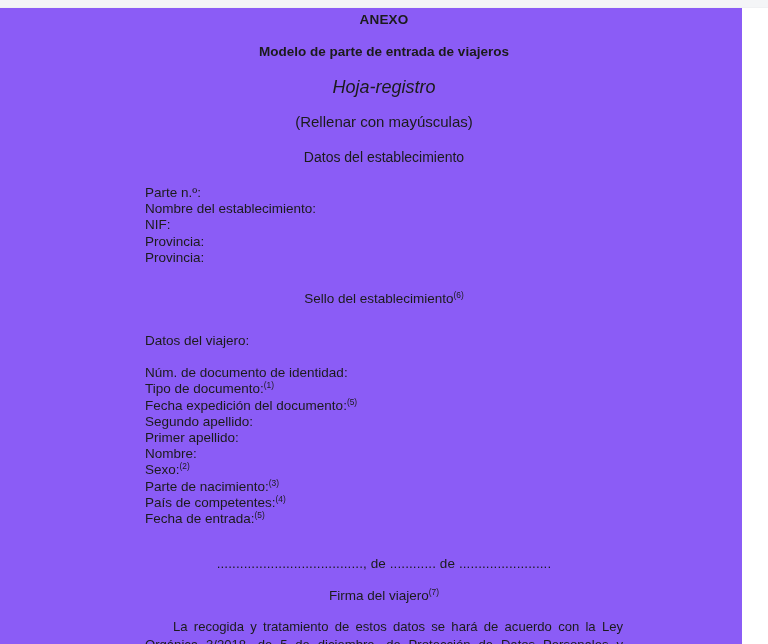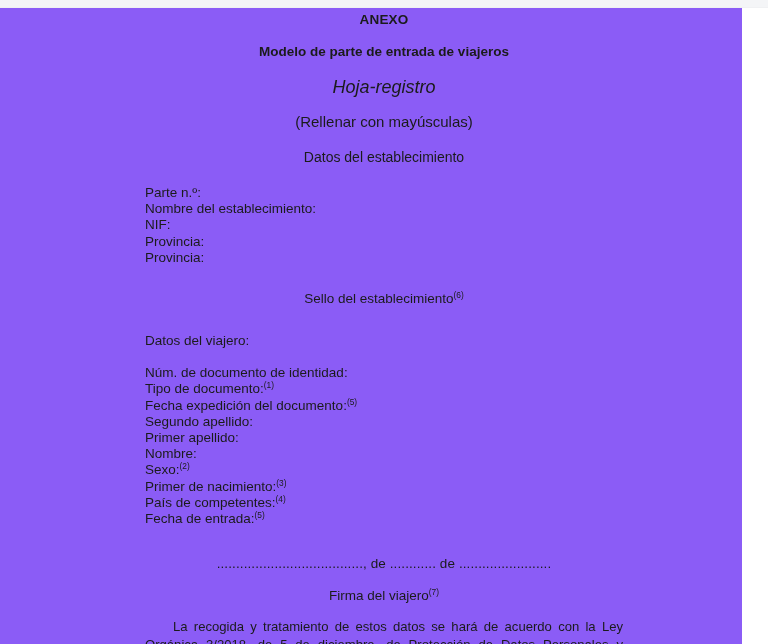--- a/index.html
+++ b/index.html
@@ -165,21 +165,21 @@
     <div class="traveler-heading">Datos del viajero:</div>
 
     <div class="traveler-fields">
       <div class="field-line"><span>Núm. de documento de identidad:</span><sup></sup></div>
       <div class="field-line"><span>Tipo de documento:</span><sup>(1)</sup></div>
       <div class="field-line"><span>Fecha expedición del documento:</span><sup>(5)</sup></div>
       <div class="field-line"><span>Segundo apellido:</span><sup></sup></div>
       <div class="field-line"><span>Primer apellido:</span><sup></sup></div>
       <div class="field-line"><span>Nombre:</span><sup></sup></div>
       <div class="field-line"><span>Sexo:</span><sup>(2)</sup></div>
-      <div class="field-line"><span>Primer de nacimiento:</span><sup>(3)</sup></div>
+      <div class="field-line"><span>Parte de nacimiento:</span><sup>(3)</sup></div>
       <div class="field-line"><span>País de competentes:</span><sup>(4)</sup></div>
       <div class="field-line"><span>Fecha de entrada:</span><sup>(5)</sup></div>
     </div>
 
     <div class="date-line">......................................, de ............ de ........................</div>
 
     <div class="signature-line"><span>Firma del viajero</span><sup>(7)</sup></div>
 
     <div class="legal">La recogida y tratamiento de estos datos se hará de acuerdo con la Ley Orgánica 3/2018, de 5 de diciembre, de Protección de Datos Personales y garantía de los derechos digitales, y en lo que resulte de aplicación, la relativa a la protección de las personas físicas en lo que respecta al tratamiento de datos personales por parte de autoridades competentes para fines de prevención, investigación, detección o enjuiciamiento de infracciones penales, y al amparo Ley Orgánica 4/2015, de 30 de marzo, de Protección de la Seguridad Ciudadana, artículo 25.1.</div>
 

